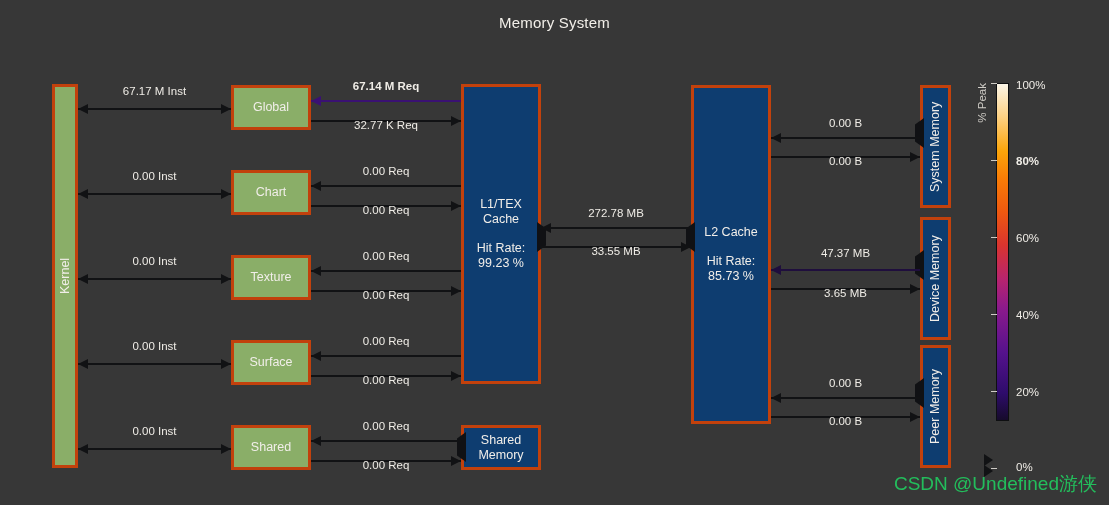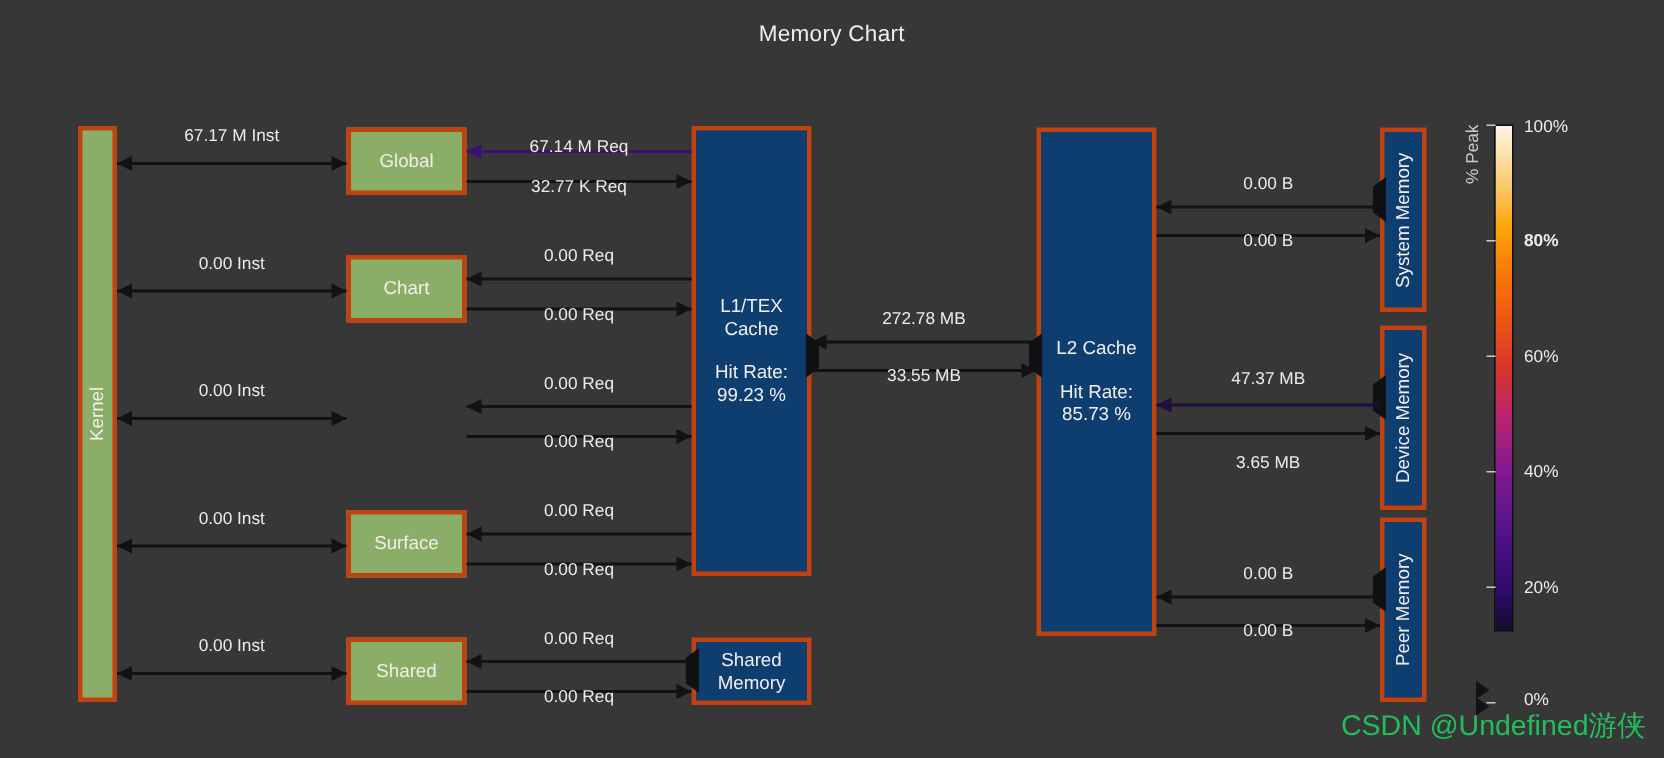--- a/index.html
+++ b/index.html
@@ -69,31 +69,34 @@
             border-left:9px solid #111214;}
 
   .watermark{position:absolute;right:12px;bottom:8px;font-size:19px;
              color:#22c55e;opacity:.95;white-space:nowrap;}
 </style>
 </head>
 <body>
 
 <div id="stage">
 
-  <div class="title">Memory Chart</div>
+  <div class="title">Memory System</div>
 
   <div class="box kernel vert" style="left:52px;top:84px;width:26px;height:384px;">
     <span class="boxlabel">Kernel</span>
   </div>
 
   <div class="box green" style="left:231px;top:85px;width:80px;height:45px;">
     <span class="boxlabel">Global</span>
   </div>
   <div class="box green" style="left:231px;top:170px;width:80px;height:45px;">
     <span class="boxlabel">Chart</span>
+  </div>
+  <div class="box green" style="left:231px;top:255px;width:80px;height:45px;">
+    <span class="boxlabel">Texture</span>
   </div>
   <div class="box green" style="left:231px;top:340px;width:80px;height:45px;">
     <span class="boxlabel">Surface</span>
   </div>
   <div class="box green" style="left:231px;top:425px;width:80px;height:45px;">
     <span class="boxlabel">Shared</span>
   </div>
 
   <div class="box blue" style="left:461px;top:84px;width:80px;height:300px;flex-direction:column;">
     <span class="boxlabel">L1/TEX
@@ -162,21 +165,21 @@
     <div class="aline" style="background:#111214;"></div>
     <div class="ahead l" style="left:0;"></div>
     <div class="ahead r" style="right:0;"></div>
   </div>
   <div class="alabel" style="left:78px;top:425px;width:153px;">0.00 Inst</div>
 
   <div class="arrow" style="left:311px;top:100px;width:150px;color:#3A1173;">
     <div class="aline" style="background:#3A1173;"></div>
     <div class="ahead l" style="left:0;"></div>
   </div>
-  <div class="alabel" style="left:311px;top:92px;width:150px;">67.14 M Req</div>
+  <div class="alabel" style="left:311px;top:80px;width:150px;font-weight:bold;">67.14 M Req</div>
   <div class="arrow" style="left:311px;top:120px;width:150px;color:#111214;">
     <div class="aline" style="background:#111214;"></div>
     <div class="ahead r" style="right:0;"></div>
   </div>
   <div class="alabel" style="left:311px;top:119px;width:150px;">32.77 K Req</div>
 
   <div class="arrow" style="left:311px;top:185px;width:150px;color:#111214;">
     <div class="aline" style="background:#111214;"></div>
     <div class="ahead l" style="left:0;"></div>
   </div>
@@ -244,21 +247,21 @@
 
   <div class="arrow" style="left:771px;top:269px;width:149px;color:#1F0E3D;">
     <div class="aline" style="background:#1F0E3D;"></div>
     <div class="ahead l" style="left:0;"></div>
   </div>
   <div class="alabel" style="left:771px;top:247px;width:149px;">47.37 MB</div>
   <div class="arrow" style="left:771px;top:288px;width:149px;color:#111214;">
     <div class="aline" style="background:#111214;"></div>
     <div class="ahead r" style="right:0;"></div>
   </div>
-  <div class="alabel" style="left:771px;top:287px;width:149px;margin-top:16px;">3.65 MB</div>
+  <div class="alabel" style="left:771px;top:287px;width:149px;">3.65 MB</div>
 
   <div class="arrow" style="left:771px;top:397px;width:149px;color:#111214;">
     <div class="aline" style="background:#111214;"></div>
     <div class="ahead l" style="left:0;"></div>
   </div>
   <div class="alabel" style="left:771px;top:377px;width:149px;">0.00 B</div>
   <div class="arrow" style="left:771px;top:416px;width:149px;color:#111214;">
     <div class="aline" style="background:#111214;"></div>
     <div class="ahead r" style="right:0;"></div>
   </div>

